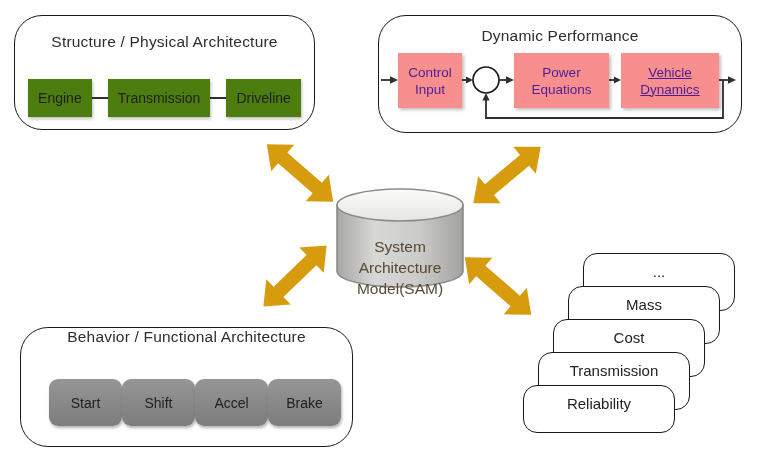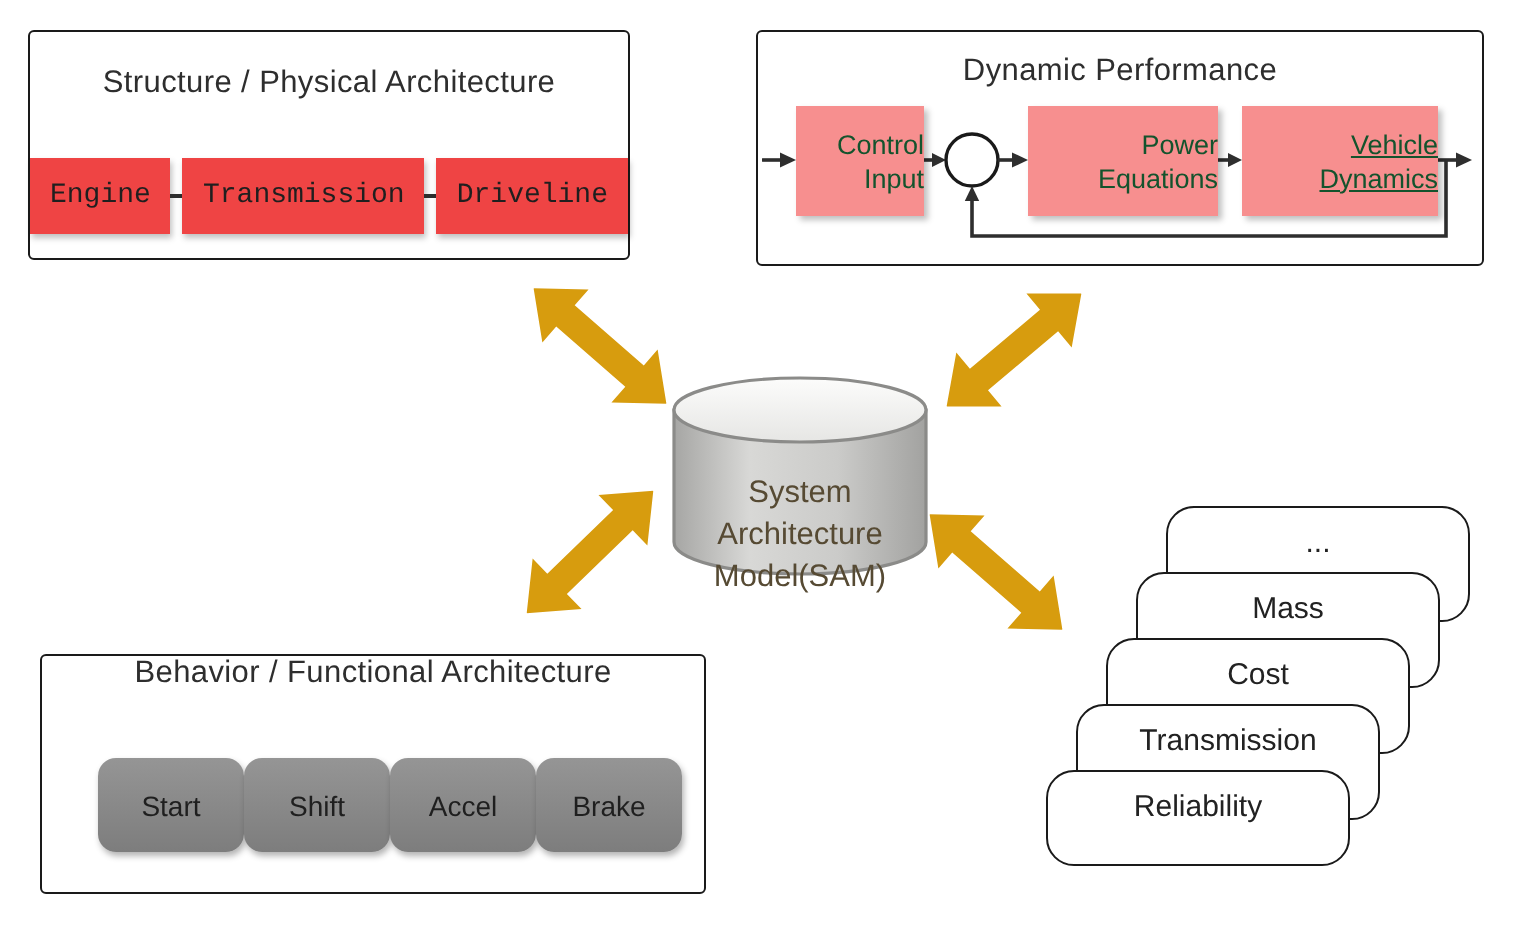--- a/index.html
+++ b/index.html
@@ -2,44 +2,44 @@
 <html><head>
 <meta charset="utf-8">
 <style>
   html,body{margin:0;padding:0;background:#fff;}
   .canvas{
     position:relative;width:762px;height:465px;background:#ffffff;
     font-family:"Liberation Sans", sans-serif;overflow:hidden;
   }
   
   .panel{
-    position:absolute;background:#fff;border:1.6px solid #1a1a1a;border-radius:3px;
+    position:absolute;background:#fff;border:1.6px solid #1a1a1a;border-radius:28px;
     box-sizing:border-box;
   }
   .panel-title{
     text-align:center;font-size:15.5px;color:#2e2e2e;letter-spacing:.2px;
   }
   
   .structure-panel{left:14px;top:15px;width:301px;height:115px;}
   .structure-panel .panel-title{margin-top:17px;}
   .struct-row{
     position:absolute;left:0;right:0;top:63px;display:flex;align-items:center;justify-content:center;
   }
   .node-green{
-    background:#ef4444;color:#1f1f1f;font-size:14px;display:flex;align-items:center;justify-content:center;
-    height:38px;padding:0 10px;box-shadow:1px 2px 3px rgba(0,0,0,.25);font-family:Liberation Mono, monospace;
+    background:#4d7c0f;color:#1f1f1f;font-size:14px;display:flex;align-items:center;justify-content:center;
+    height:38px;padding:0 10px;box-shadow:1px 2px 3px rgba(0,0,0,.25);
   }
   .h-connector{width:16px;height:2px;background:#2e2e2e;}
   
   .dynamic-panel{left:378px;top:15px;width:364px;height:118px;}
   .dynamic-panel .panel-title{margin-top:11px;}
   .dyn-svg{position:absolute;left:0;top:0;}
   .node-pink{
-    position:absolute;background:#F78F8F;color:#14532d;font-size:13.5px;line-height:17px;
-    display:flex;align-items:center;justify-content:center;text-align:right;
+    position:absolute;background:#F78F8F;color:#4c1d95;font-size:13.5px;line-height:17px;
+    display:flex;align-items:center;justify-content:center;text-align:center;
     box-shadow:2px 2px 3px rgba(0,0,0,.25);box-sizing:border-box;
   }
   .pink-ci{left:19px;top:37px;width:64px;height:55px;}
   .pink-pe{left:135px;top:37px;width:95px;height:55px;}
   .pink-vd{left:242px;top:37px;width:98px;height:55px;text-decoration:underline;}
   
   .behavior-panel{left:20px;top:327px;width:333px;height:120px;}
   .behavior-panel .panel-title{}
   .behav-row{
     position:absolute;left:28px;right:14px;top:51px;display:flex;align-items:center;justify-content:space-between;

